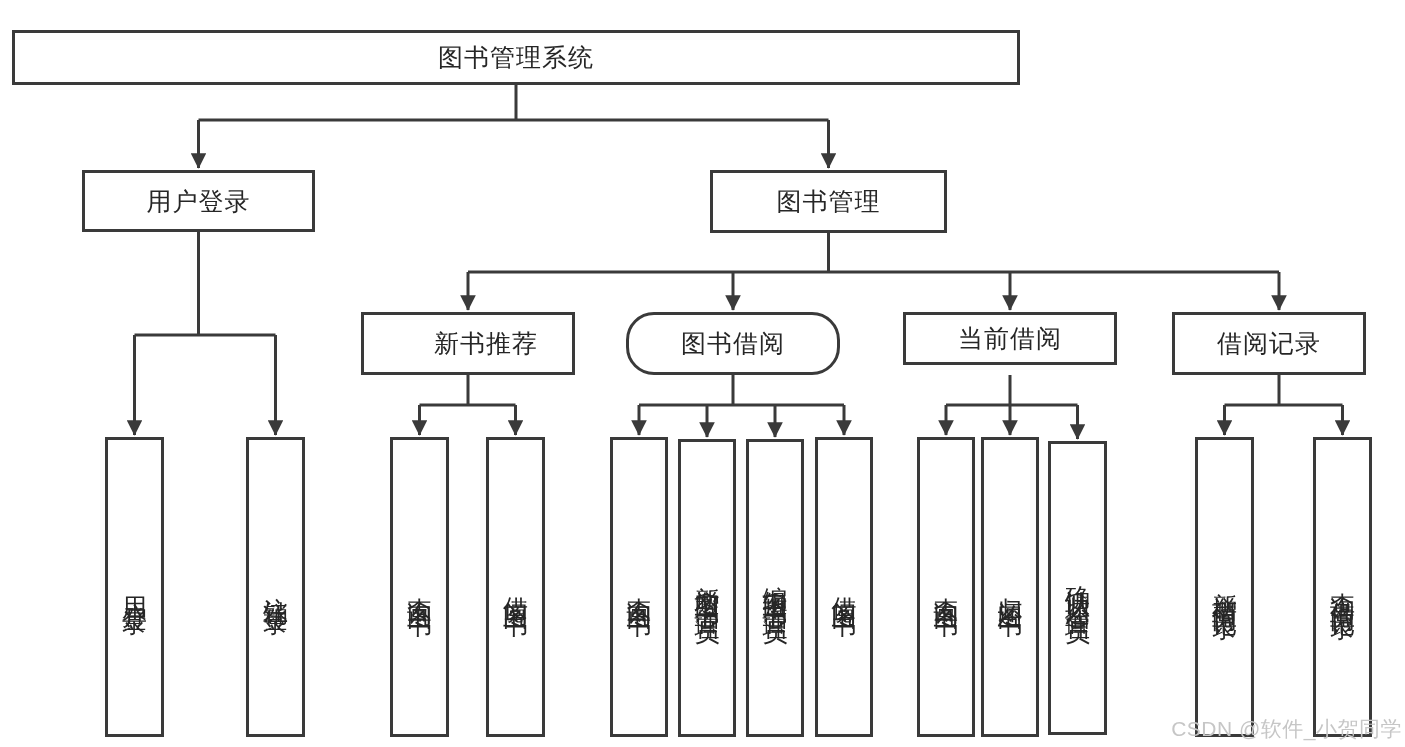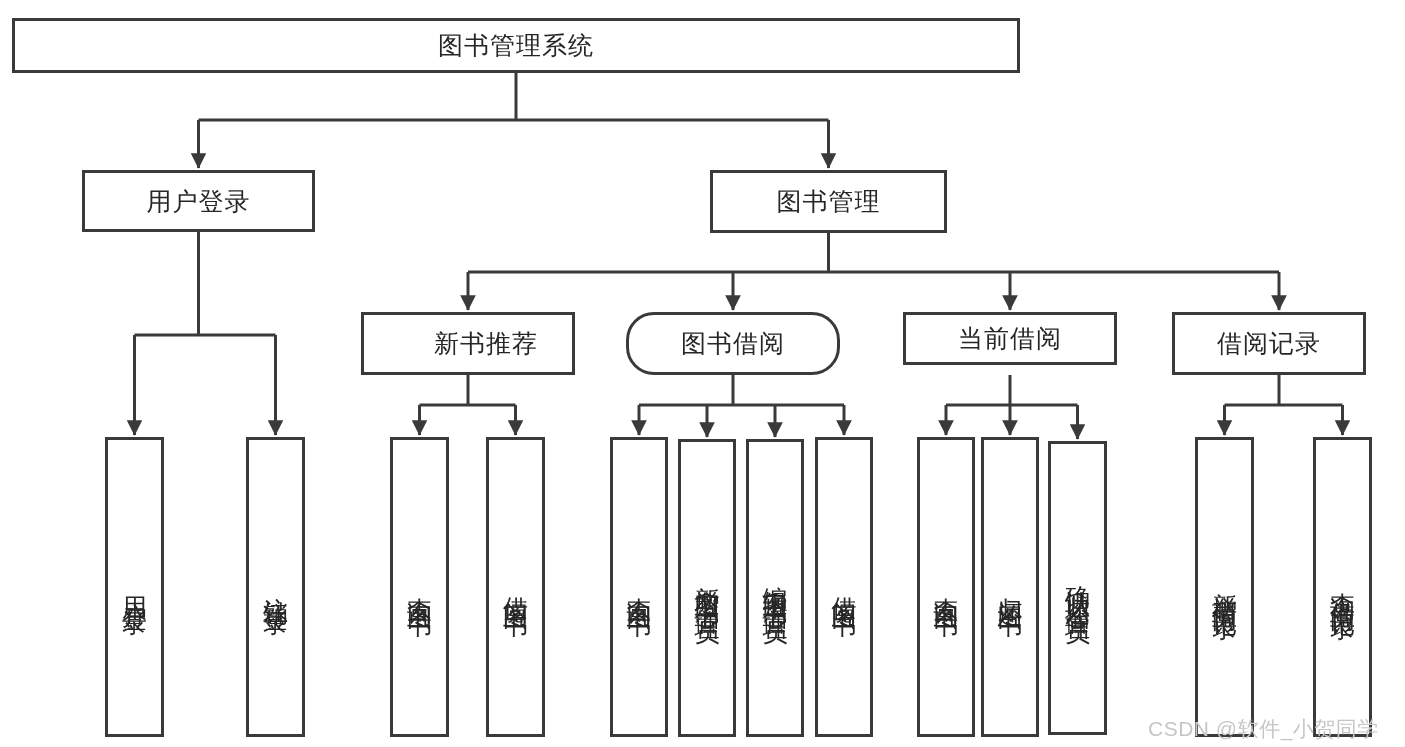--- a/index.html
+++ b/index.html
@@ -45,21 +45,21 @@
     writing-mode: vertical-rl;
     letter-spacing: 5px;
     line-height: 1;
     white-space: nowrap;
   }
   .watermark {
     position: absolute;
     left: 1148px;
     top: 715px;
     width: 254px;
-    text-align: left;
+    text-align: right;
     font-size: 21px;
     color: #c6c6c6;
     letter-spacing: 0.5px;
     white-space: nowrap;
     z-index: 5;
   }
 </style>
 </head>
 <body>
 
@@ -101,21 +101,21 @@
       <path d="M946,405 V435" marker-end="url(#arrow)"></path>
       <path d="M1010,405 V435" marker-end="url(#arrow)"></path>
       <path d="M1077.5,405 V439" marker-end="url(#arrow)"></path>
 
       <path d="M1279,375 V405 M1224.5,405 H1342.5"></path>
       <path d="M1224.5,405 V435" marker-end="url(#arrow)"></path>
       <path d="M1342.5,405 V435" marker-end="url(#arrow)"></path>
     </g>
   </svg>
 
-  <div class="node hbox" style="left:12px; top:18px; width:1008px; height:55px;align-items:center;">
+  <div class="node hbox" style="left:12px; top:30px; width:1008px; height:55px;align-items:center;">
     <span>图书管理系统</span>
   </div>
 
   <div class="node hbox" style="left:82px; top:170px; width:233px; height:62px;">
     <span>用户登录</span>
   </div>
   <div class="node hbox" style="left:710px; top:170px; width:237px; height:63px;">
     <span>图书管理</span>
   </div>
 

